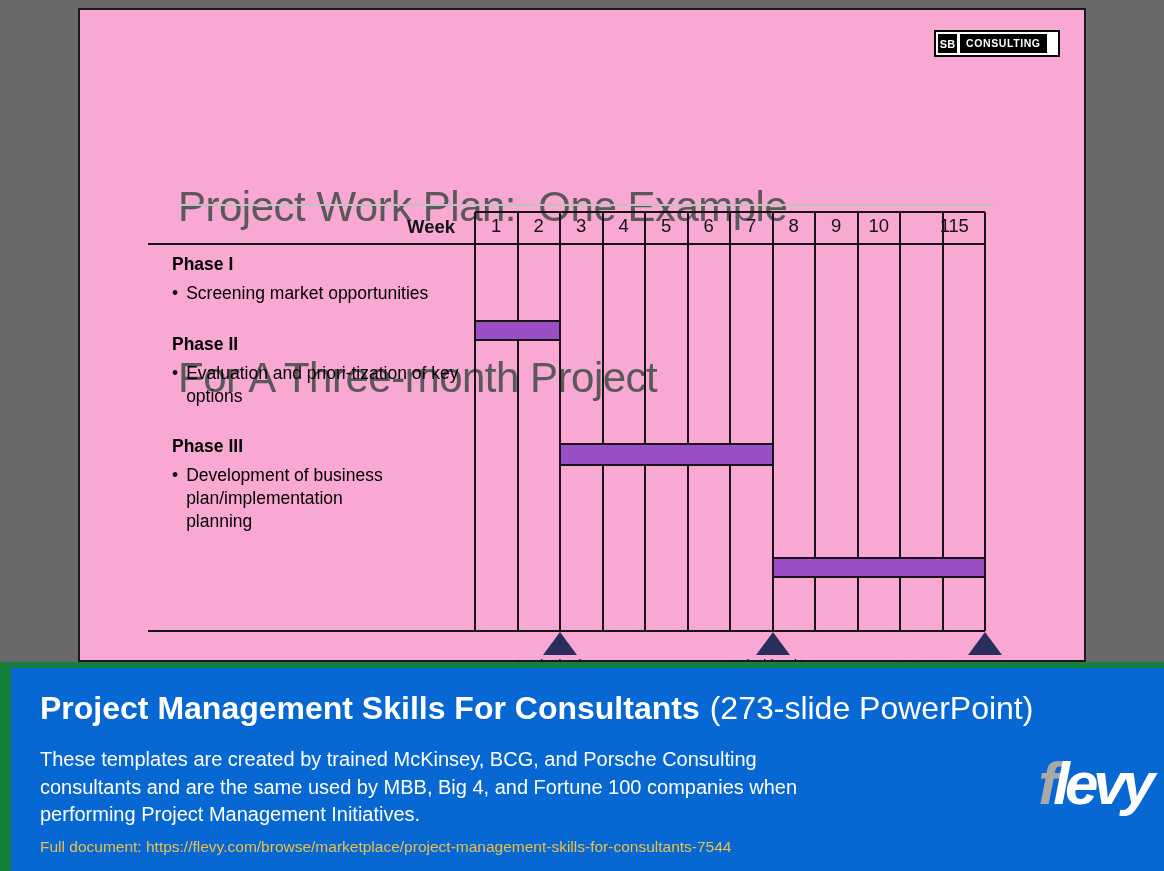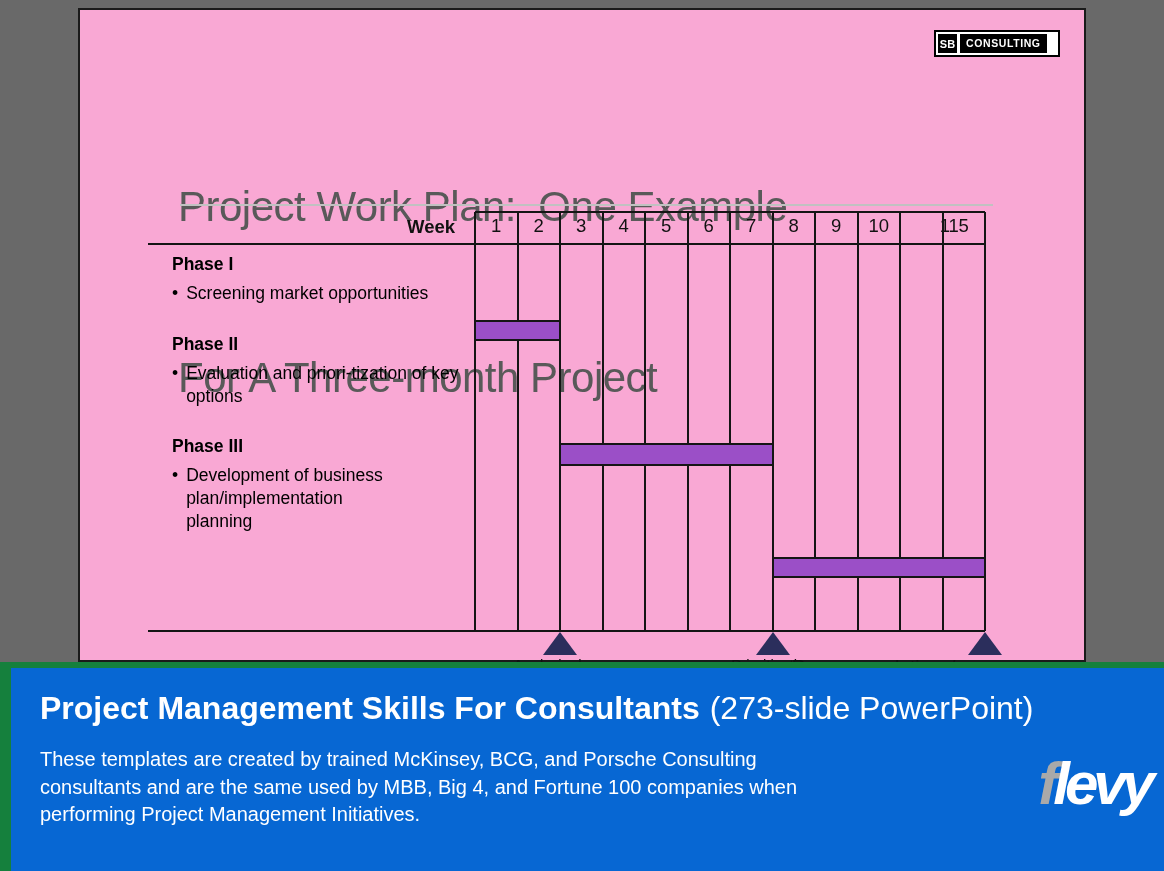--- a/index.html
+++ b/index.html
@@ -138,19 +138,20 @@
 
 
   </div>
 
   <div class="banner">
     <div class="banner-inner">
       <div class="banner-title">
         <span class="bold">Project Management Skills For Consultants</span><span class="reg">(273-slide PowerPoint)</span>
       </div>
       <div class="banner-para">These templates are created by trained McKinsey, BCG, and Porsche Consulting consultants and are the same used by MBB, Big 4, and Fortune 100 companies when performing Project Management Initiatives.</div>
+      <div class="banner-url">Full document: https://flevy.com/browse/marketplace/project-management-skills-for-consultants-7544</div>
       <div class="flevy">
         <span class="f">f</span><span class="rest">levy</span>
       </div>
     </div>
   </div>
 
 </div>
 
 </body></html>

